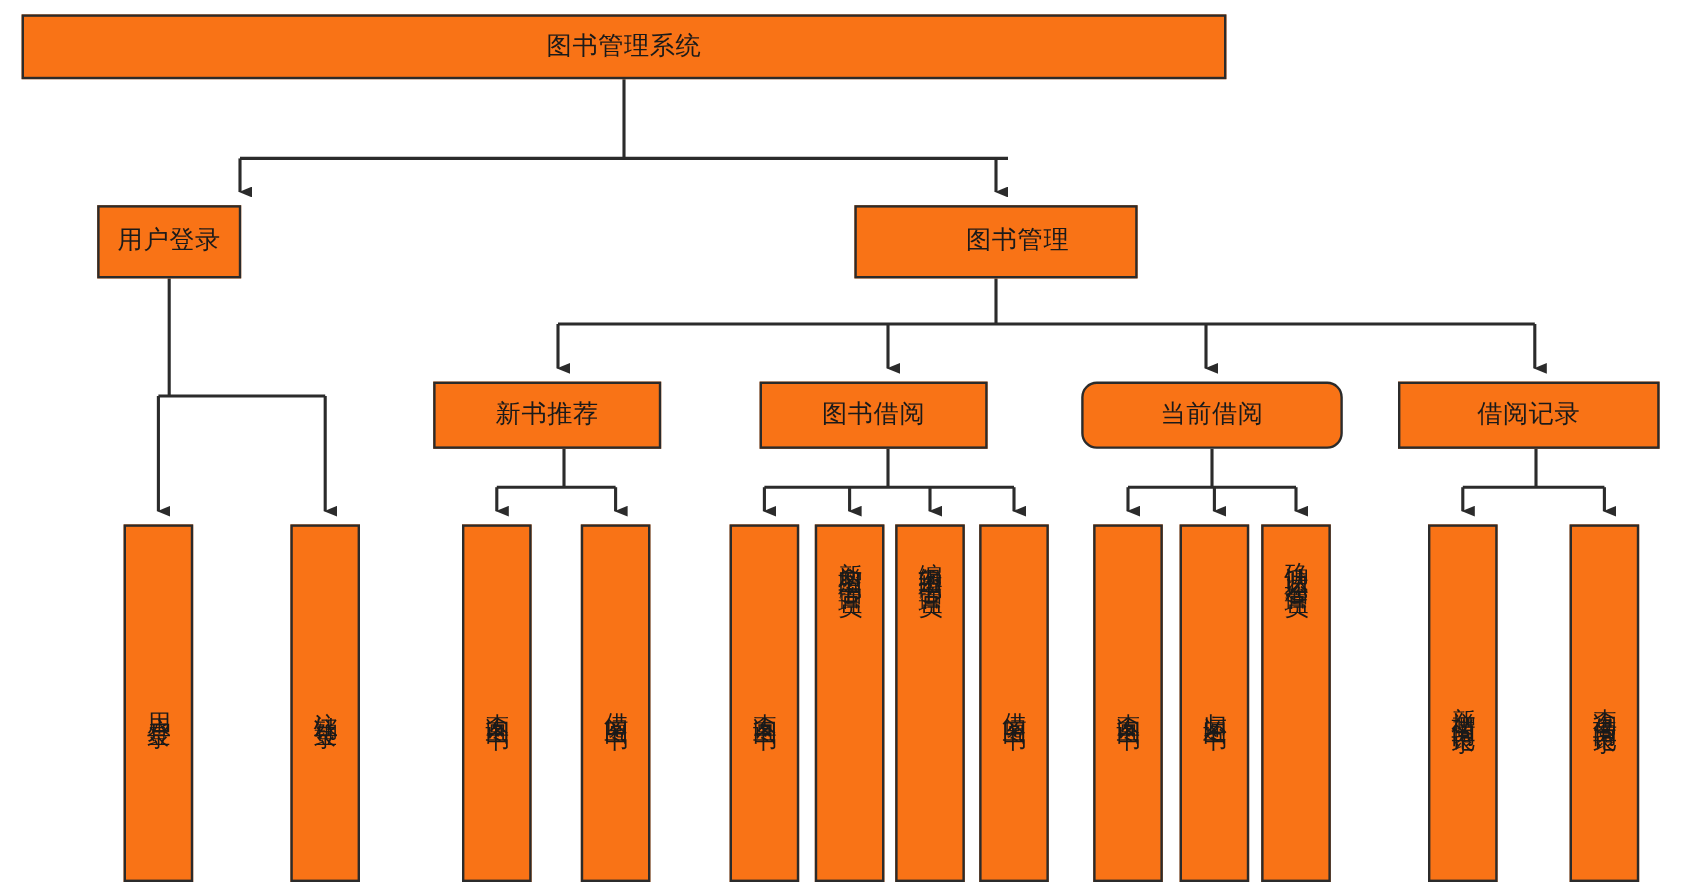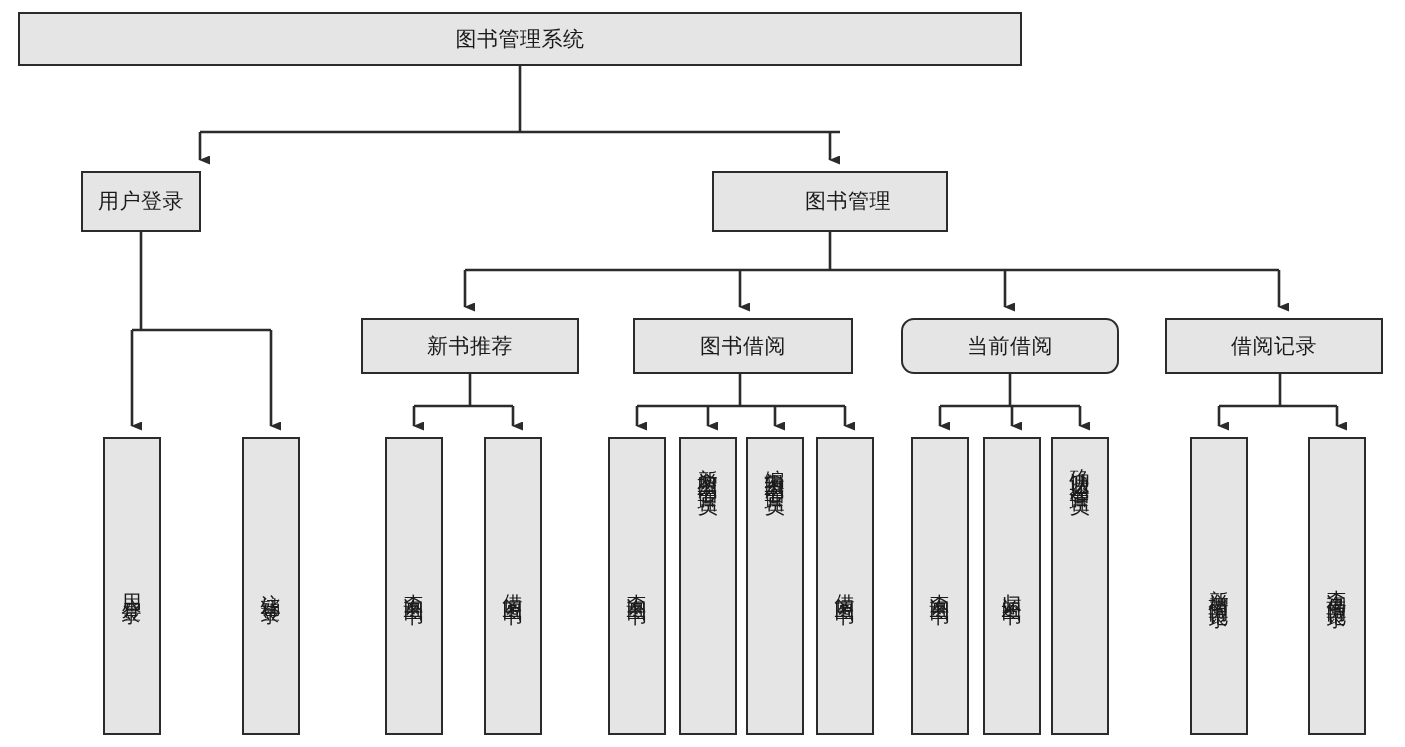--- a/index.html
+++ b/index.html
@@ -21,21 +21,21 @@
     position: absolute;
     left: 0;
     top: 0;
     width: 1405px;
     height: 747px;
     pointer-events: none;
   }
   .node {
     position: absolute;
     box-sizing: border-box;
-    background: #e5e5e5;
+    background: #f97316;
     border: 2px solid #2b2b2b;
     display: flex;
     align-items: center;
     justify-content: center;
     color: #1a1a1a;
   }
   .node.horiz .label {
     font-size: 21px;
     line-height: 1.15;
     letter-spacing: 0.5px;
@@ -125,24 +125,24 @@
     <span class="label">图书管理系统</span>
   </div>
 
   <div class="node horiz" style="left:81px;top:171px;width:120px;height:61px;">
     <span class="label">用户登录</span>
   </div>
   <div class="node horiz" style="left:712px;top:171px;width:236px;height:61px;padding-left:36px;">
     <span class="label">图书管理</span>
   </div>
 
-  <div class="node horiz" style="left:361px;top:318px;width:218px;height:56px;">
+  <div class="node horiz" style="left:361px;top:318px;width:190px;height:56px;">
     <span class="label">新书推荐</span>
   </div>
-  <div class="node horiz" style="left:633px;top:318px;width:220px;height:56px;">
+  <div class="node horiz" style="left:633px;top:318px;width:190px;height:56px;">
     <span class="label">图书借阅</span>
   </div>
   <div class="node horiz" style="left:901px;top:318px;width:218px;height:56px;border-radius:13px;">
     <span class="label">当前借阅</span>
   </div>
   <div class="node horiz" style="left:1165px;top:318px;width:218px;height:56px;">
     <span class="label">借阅记录</span>
   </div>
 
   <div class="node vert mid" style="left:103px;top:437px;width:58px;height:298px;">

